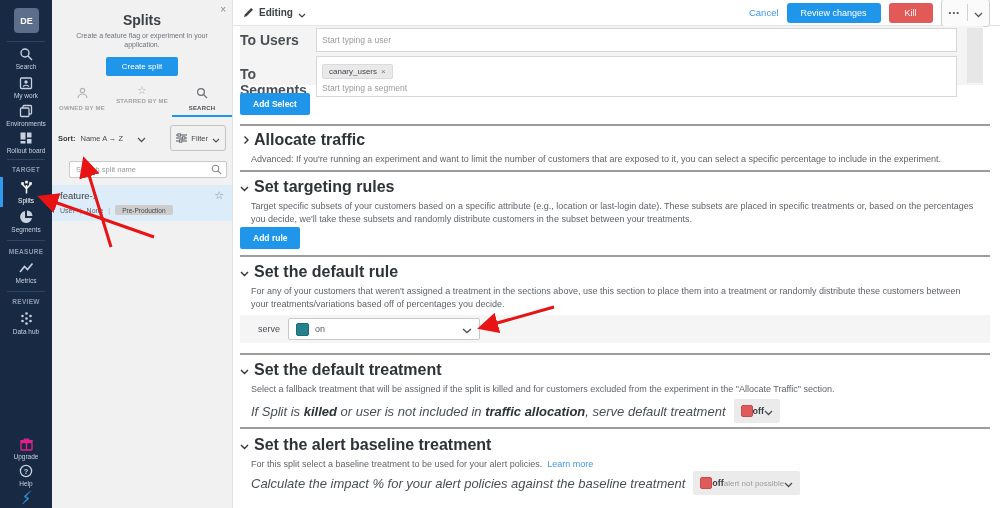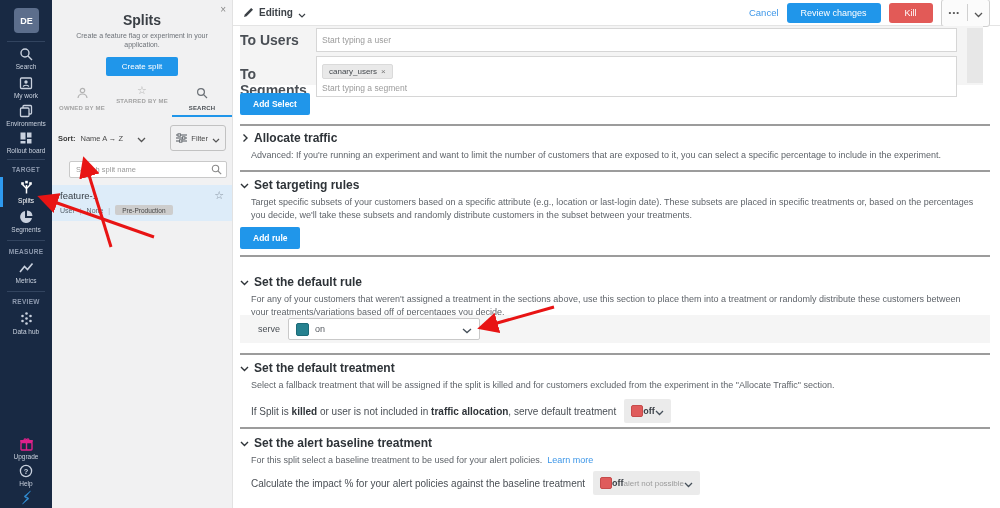--- a/index.html
+++ b/index.html
@@ -75,37 +75,37 @@
   .segtag { display:inline-flex; align-items:center; gap:4px; background:#e9e9e9; border:1px solid #dadada; border-radius:2px;
     font-size:8px; color:#44494e; padding:2px 6px; cursor:default; }
   .segtag .x { color:#777; cursor:pointer; font-size:8px; }
   .seg-ph { display:block; font-size:8.5px; margin-top:4px; }
   .scrolltrack { position:absolute; right:0; top:2px; width:16px; height:55px; background:#e7e7e7; }
 
   .add-btn { position:absolute; left:7px; background:#2096ea; color:#fff; border:none; border-radius:2px;
     font-size:8.5px; font-weight:bold; padding:6px 13px; cursor:pointer; font-family:inherit; }
   .divider { position:absolute; left:7px; width:750px; height:2px; background:#9c9c9c; }
   .sec { position:absolute; left:7px; width:750px; }
-  .sec-title { display:flex; align-items:center; gap:5px; font-size:12px; font-weight:bold; color:#2e3338; cursor:pointer; }
+  .sec-title { display:flex; align-items:center; gap:5px; font-size:16px; font-weight:bold; color:#2e3338; cursor:pointer; }
   .sec-desc { margin-top:4px; font-size:9px; color:#5f646a; line-height:13px; padding-left:11px; width:740px; }
   .chev-collapsed { transform:rotate(-90deg); }
 
   .serve-row { position:absolute; left:7px; top:315px; width:750px; height:28px; background:#f5f5f5;
     display:flex; align-items:center; padding-left:18px; }
   .serve-lbl { font-size:9px; color:#4a4f55; margin-right:8px; }
   .serve-dd { width:192px; height:22px; background:#fff; border:1px solid #c9c9c9; border-radius:2px;
     display:flex; align-items:center; padding:0 7px; cursor:pointer; }
   .sq { width:13px; height:13px; border-radius:2px; }
   .sq.teal { background:#26818f; border:1px solid #1d6b78; }
   .sq.red { background:#df5b5b; border:1px solid #c64b4b; }
   .serve-dd .dd-val { font-size:9px; color:#555a60; margin-left:6px; }
   .serve-dd .dd-chev { margin-left:auto; }
 
   .sent-row { position:absolute; left:18px; display:flex; align-items:center; gap:8px; }
-  .sent { font-size:10px; color:#4a4f55; }
+  .sent { font-size:13px; color:#4a4f55;font-style:italic; }
   .sent b { color:#2e3338; }
   .mini-dd { display:flex; align-items:center; background:#ebebeb; border-radius:2px; padding:3px 7px; cursor:pointer; }
   .mini-dd .sq { width:12px; height:12px; }
   .mini-dd .v { font-size:9px; font-weight:bold; color:#3a3f45; }
   .mini-dd .note { font-size:8px; color:#9b9b9b; }
   .learn { color:#3e97e8; cursor:pointer; }
 
   #arrows { position:absolute; left:0; top:0; width:1000px; height:508px; pointer-events:none; }
 </style>
 </head>
@@ -377,21 +377,21 @@
               <polyline points="1,1 4.5,4.5 8,1" fill="none" stroke="#2e3338" stroke-width="1.4"></polyline>
             </svg></span>
         <span>Set targeting rules</span>
       </div>
       <div class="sec-desc">Target specific subsets of your customers based on a specific attribute (e.g., location or last-login date). These subsets are placed in specific treatments or, based on the percentages you decide, we'll take these subsets and randomly distribute customers in the subset between your treatments.</div>
     </div>
     <button class="add-btn" style="top:227px">Add rule</button>
 
     <div class="divider" style="top:255px"></div>
 
-    <div class="sec" style="top:275px">
+    <div class="sec" style="top:263px">
       <div class="sec-title">
         <span><svg width="9" height="6" viewBox="0 0 9 6">
               <polyline points="1,1 4.5,4.5 8,1" fill="none" stroke="#2e3338" stroke-width="1.4"></polyline>
             </svg></span>
         <span>Set the default rule</span>
       </div>
       <div class="sec-desc">For any of your customers that weren't assigned a treatment in the sections above, use this section to place them into a treatment or randomly distribute these customers between your treatments/variations based off of percentages you decide.</div>
     </div>
 
     <div class="serve-row">

